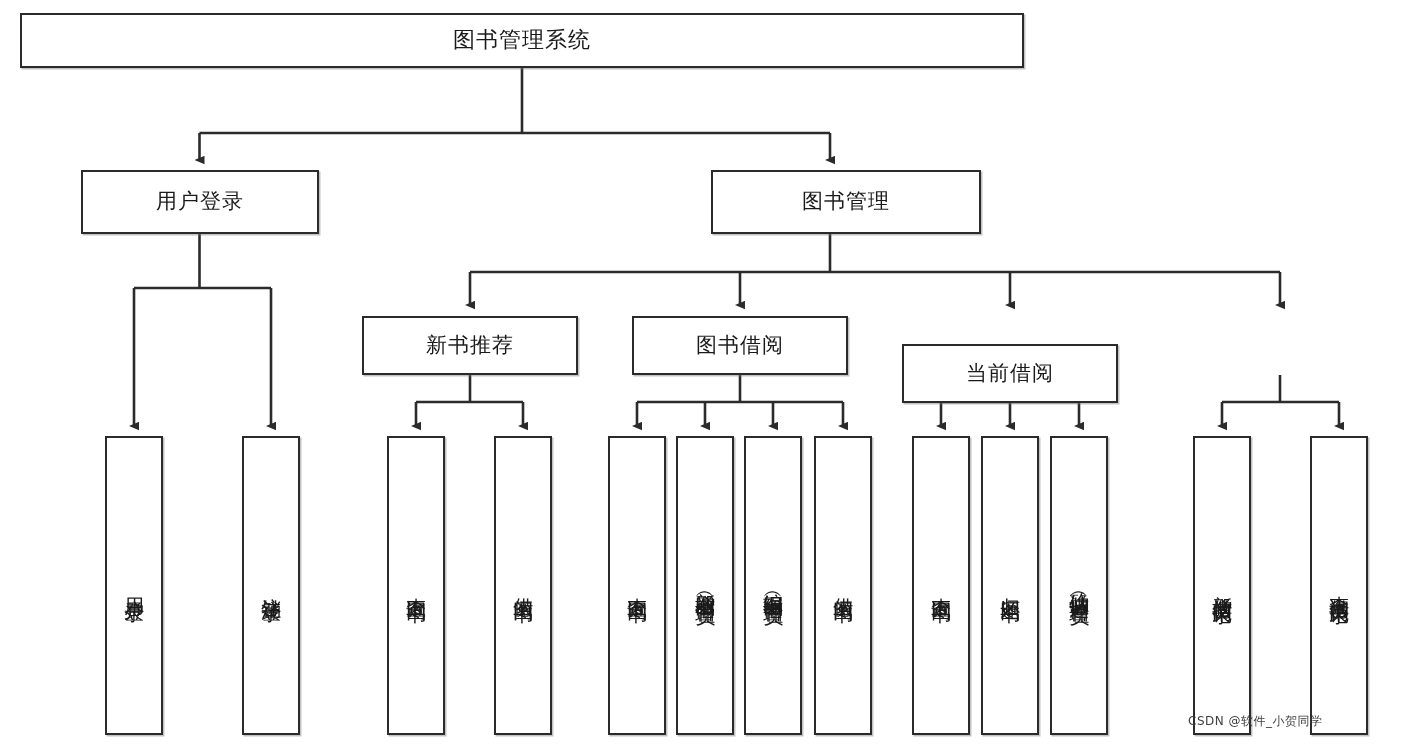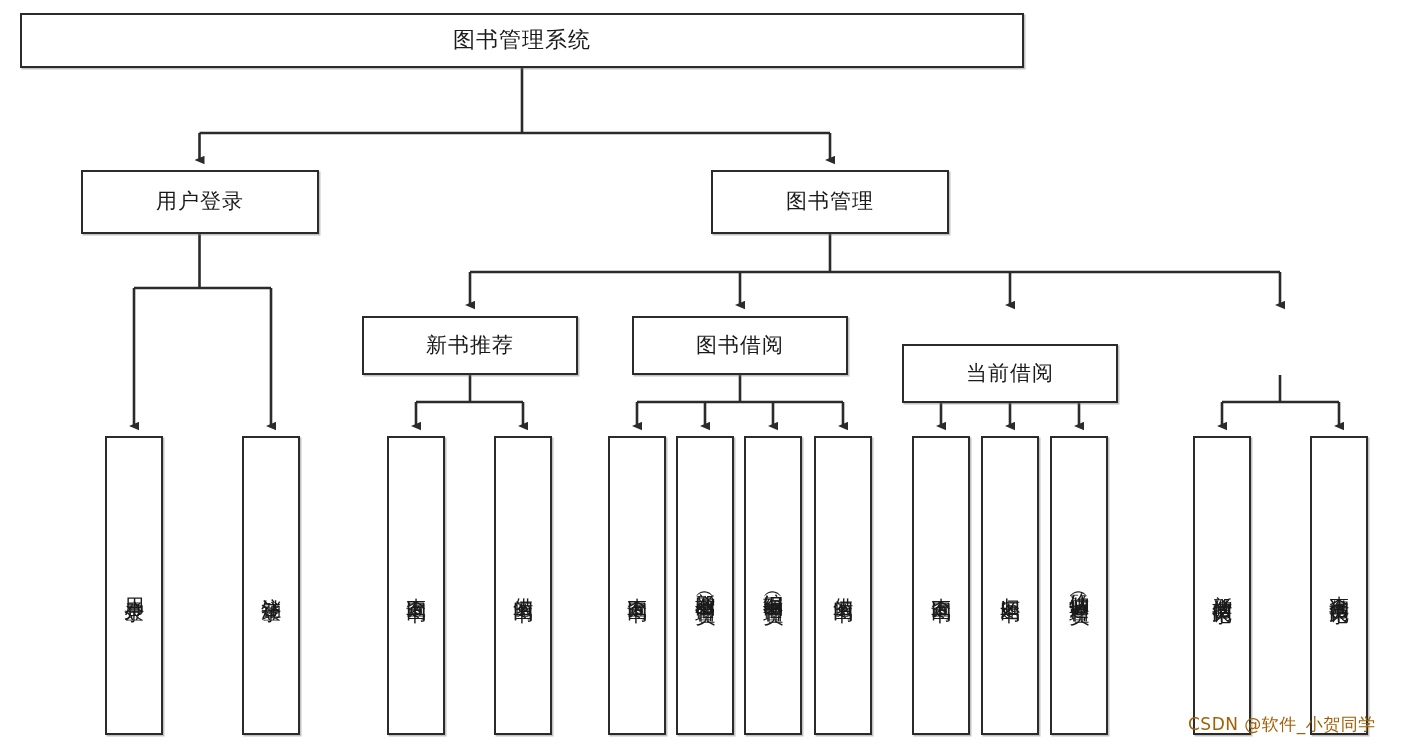--- a/index.html
+++ b/index.html
@@ -54,22 +54,22 @@
   }
   .node.v .vtext {
     writing-mode: vertical-rl;
     text-orientation: upright;
     display: block;
   }
   .watermark {
     position: absolute;
     left: 1188px;
     top: 713px;
-    font-size: 17px;
-    color: #a16207;
+    font-size: 12px;
+    color: #404040;
     white-space: nowrap;
     letter-spacing: 0.5px;
     font-family: "DejaVu Sans", "Liberation Sans", sans-serif;
   }
 </style>
 </head>
 <body>
 
 <div id="canvas">
 
@@ -123,21 +123,21 @@
     </g>
   </svg>
 
   <div class="node h root" style="left:20px; top:13px; width:1004px; height:55px;">
     <span>图书管理系统</span>
   </div>
 
   <div class="node h" style="left:81px; top:170px; width:238px; height:64px;">
     <span>用户登录</span>
   </div>
-  <div class="node h" style="left:711px; top:170px; width:238px; height:64px;">
+  <div class="node h" style="left:711px; top:170px; width:270px; height:64px;">
     <span>图书管理</span>
   </div>
 
   <div class="node h" style="left:362px; top:316px; width:216px; height:59px;">
     <span>新书推荐</span>
   </div>
   <div class="node h" style="left:632px; top:316px; width:216px; height:59px;">
     <span>图书借阅</span>
   </div>
   <div class="node h" style="left:902px; top:316px; width:216px; height:59px;margin-top:28px;">

